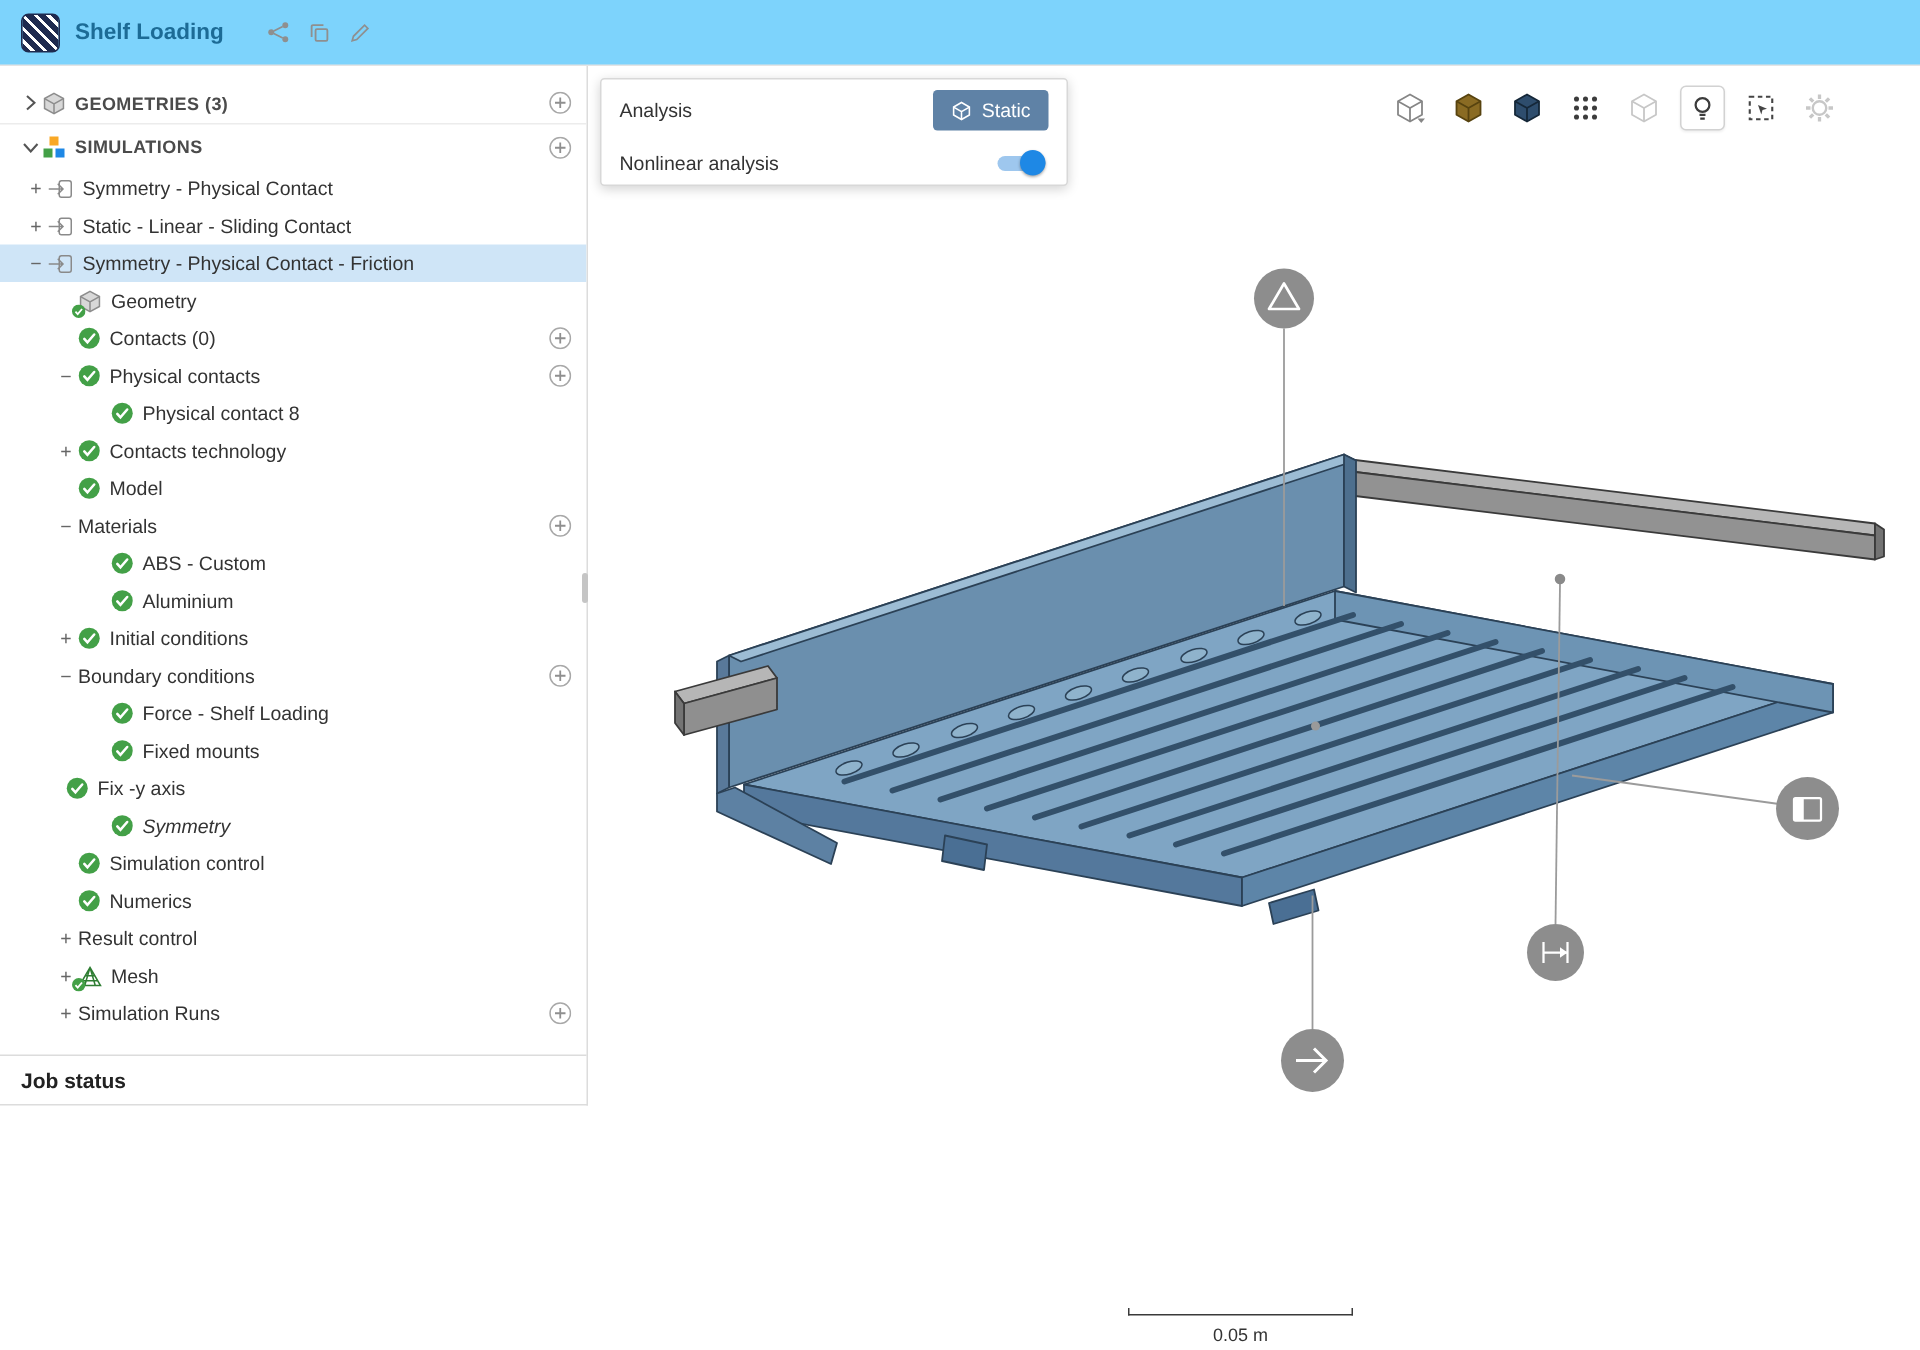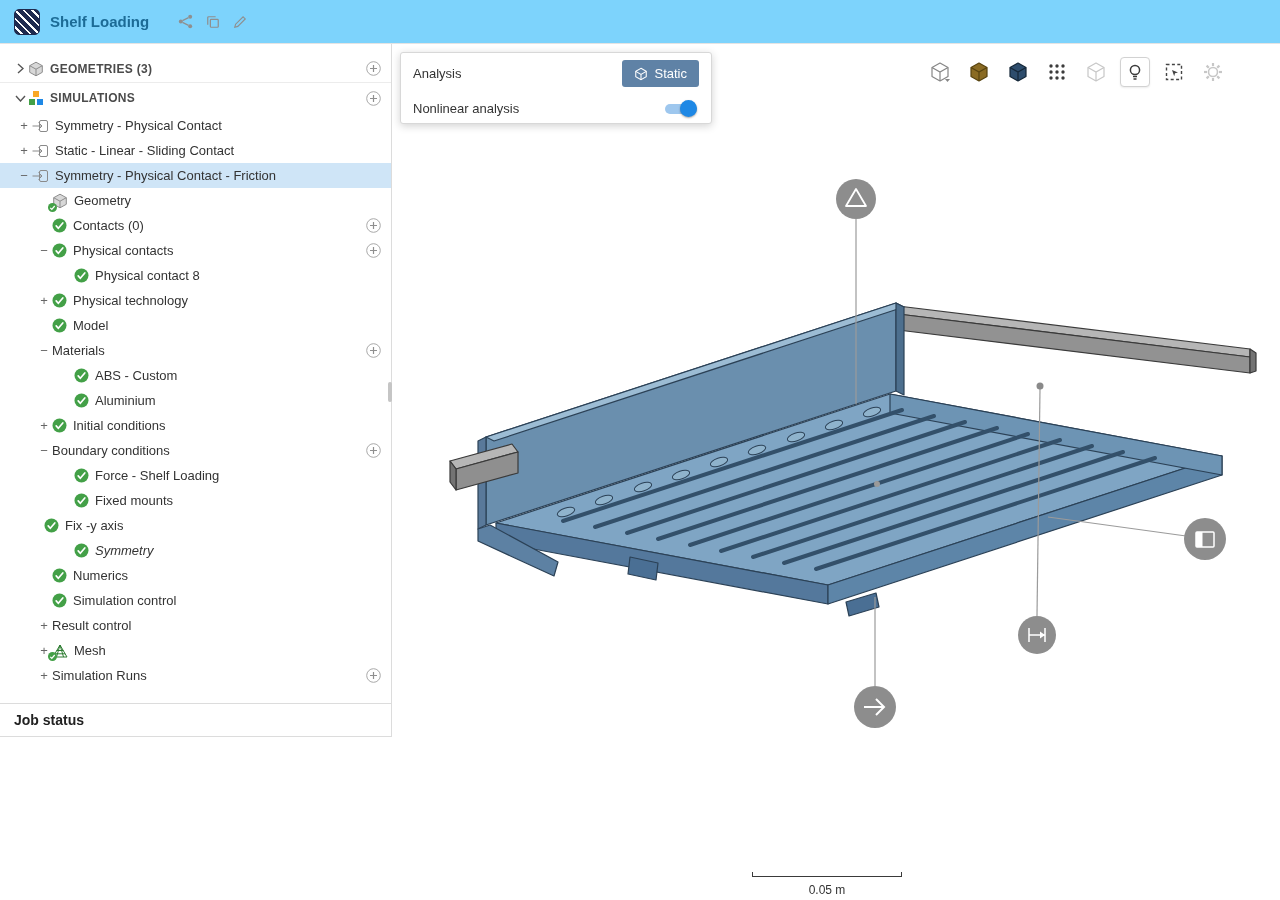--- a/index.html
+++ b/index.html
@@ -310,21 +310,21 @@
       <div class="trow" style="padding-left: 36px;">
         <span class="expander">
           <span class="exp-glyph">+</span>
         </span>
         <span class="ticon">
           <svg width="15" height="15" viewBox="0 0 15 15">
             <circle cx="7.5" cy="7.5" r="7" fill="#43a047"></circle>
             <path d="M4.2 7.9l2.1 2.3 4.5-5.2" stroke="#fff" stroke-width="1.7" fill="none" stroke-linecap="round"></path>
           </svg>
         </span>
-        <span class="tlabel">Physical technology</span>
+        <span class="tlabel">Contacts technology</span>
       </div>
       <div class="trow" style="padding-left: 36px;">
         <span class="expander"></span>
         <span class="ticon">
           <svg width="15" height="15" viewBox="0 0 15 15">
             <circle cx="7.5" cy="7.5" r="7" fill="#43a047"></circle>
             <path d="M4.2 7.9l2.1 2.3 4.5-5.2" stroke="#fff" stroke-width="1.7" fill="none" stroke-linecap="round"></path>
           </svg>
         </span>
         <span class="tlabel">Model</span>
@@ -428,31 +428,31 @@
         <span class="tlabel">Symmetry</span>
       </div>
       <div class="trow" style="padding-left: 36px;">
         <span class="expander"></span>
         <span class="ticon">
           <svg width="15" height="15" viewBox="0 0 15 15">
             <circle cx="7.5" cy="7.5" r="7" fill="#43a047"></circle>
             <path d="M4.2 7.9l2.1 2.3 4.5-5.2" stroke="#fff" stroke-width="1.7" fill="none" stroke-linecap="round"></path>
           </svg>
         </span>
+        <span class="tlabel">Simulation control</span>
+      </div>
+      <div class="trow" style="padding-left: 36px;">
+        <span class="expander"></span>
+        <span class="ticon">
+          <svg width="15" height="15" viewBox="0 0 15 15">
+            <circle cx="7.5" cy="7.5" r="7" fill="#43a047"></circle>
+            <path d="M4.2 7.9l2.1 2.3 4.5-5.2" stroke="#fff" stroke-width="1.7" fill="none" stroke-linecap="round"></path>
+          </svg>
+        </span>
         <span class="tlabel">Numerics</span>
-      </div>
-      <div class="trow" style="padding-left: 36px;">
-        <span class="expander"></span>
-        <span class="ticon">
-          <svg width="15" height="15" viewBox="0 0 15 15">
-            <circle cx="7.5" cy="7.5" r="7" fill="#43a047"></circle>
-            <path d="M4.2 7.9l2.1 2.3 4.5-5.2" stroke="#fff" stroke-width="1.7" fill="none" stroke-linecap="round"></path>
-          </svg>
-        </span>
-        <span class="tlabel">Simulation control</span>
       </div>
       <div class="trow" style="padding-left: 36px;">
         <span class="expander">
           <span class="exp-glyph">+</span>
         </span>
         <span class="tlabel">Result control</span>
       </div>
       <div class="trow" style="padding-left: 36px;">
         <span class="expander">
           <span class="exp-glyph">+</span>

